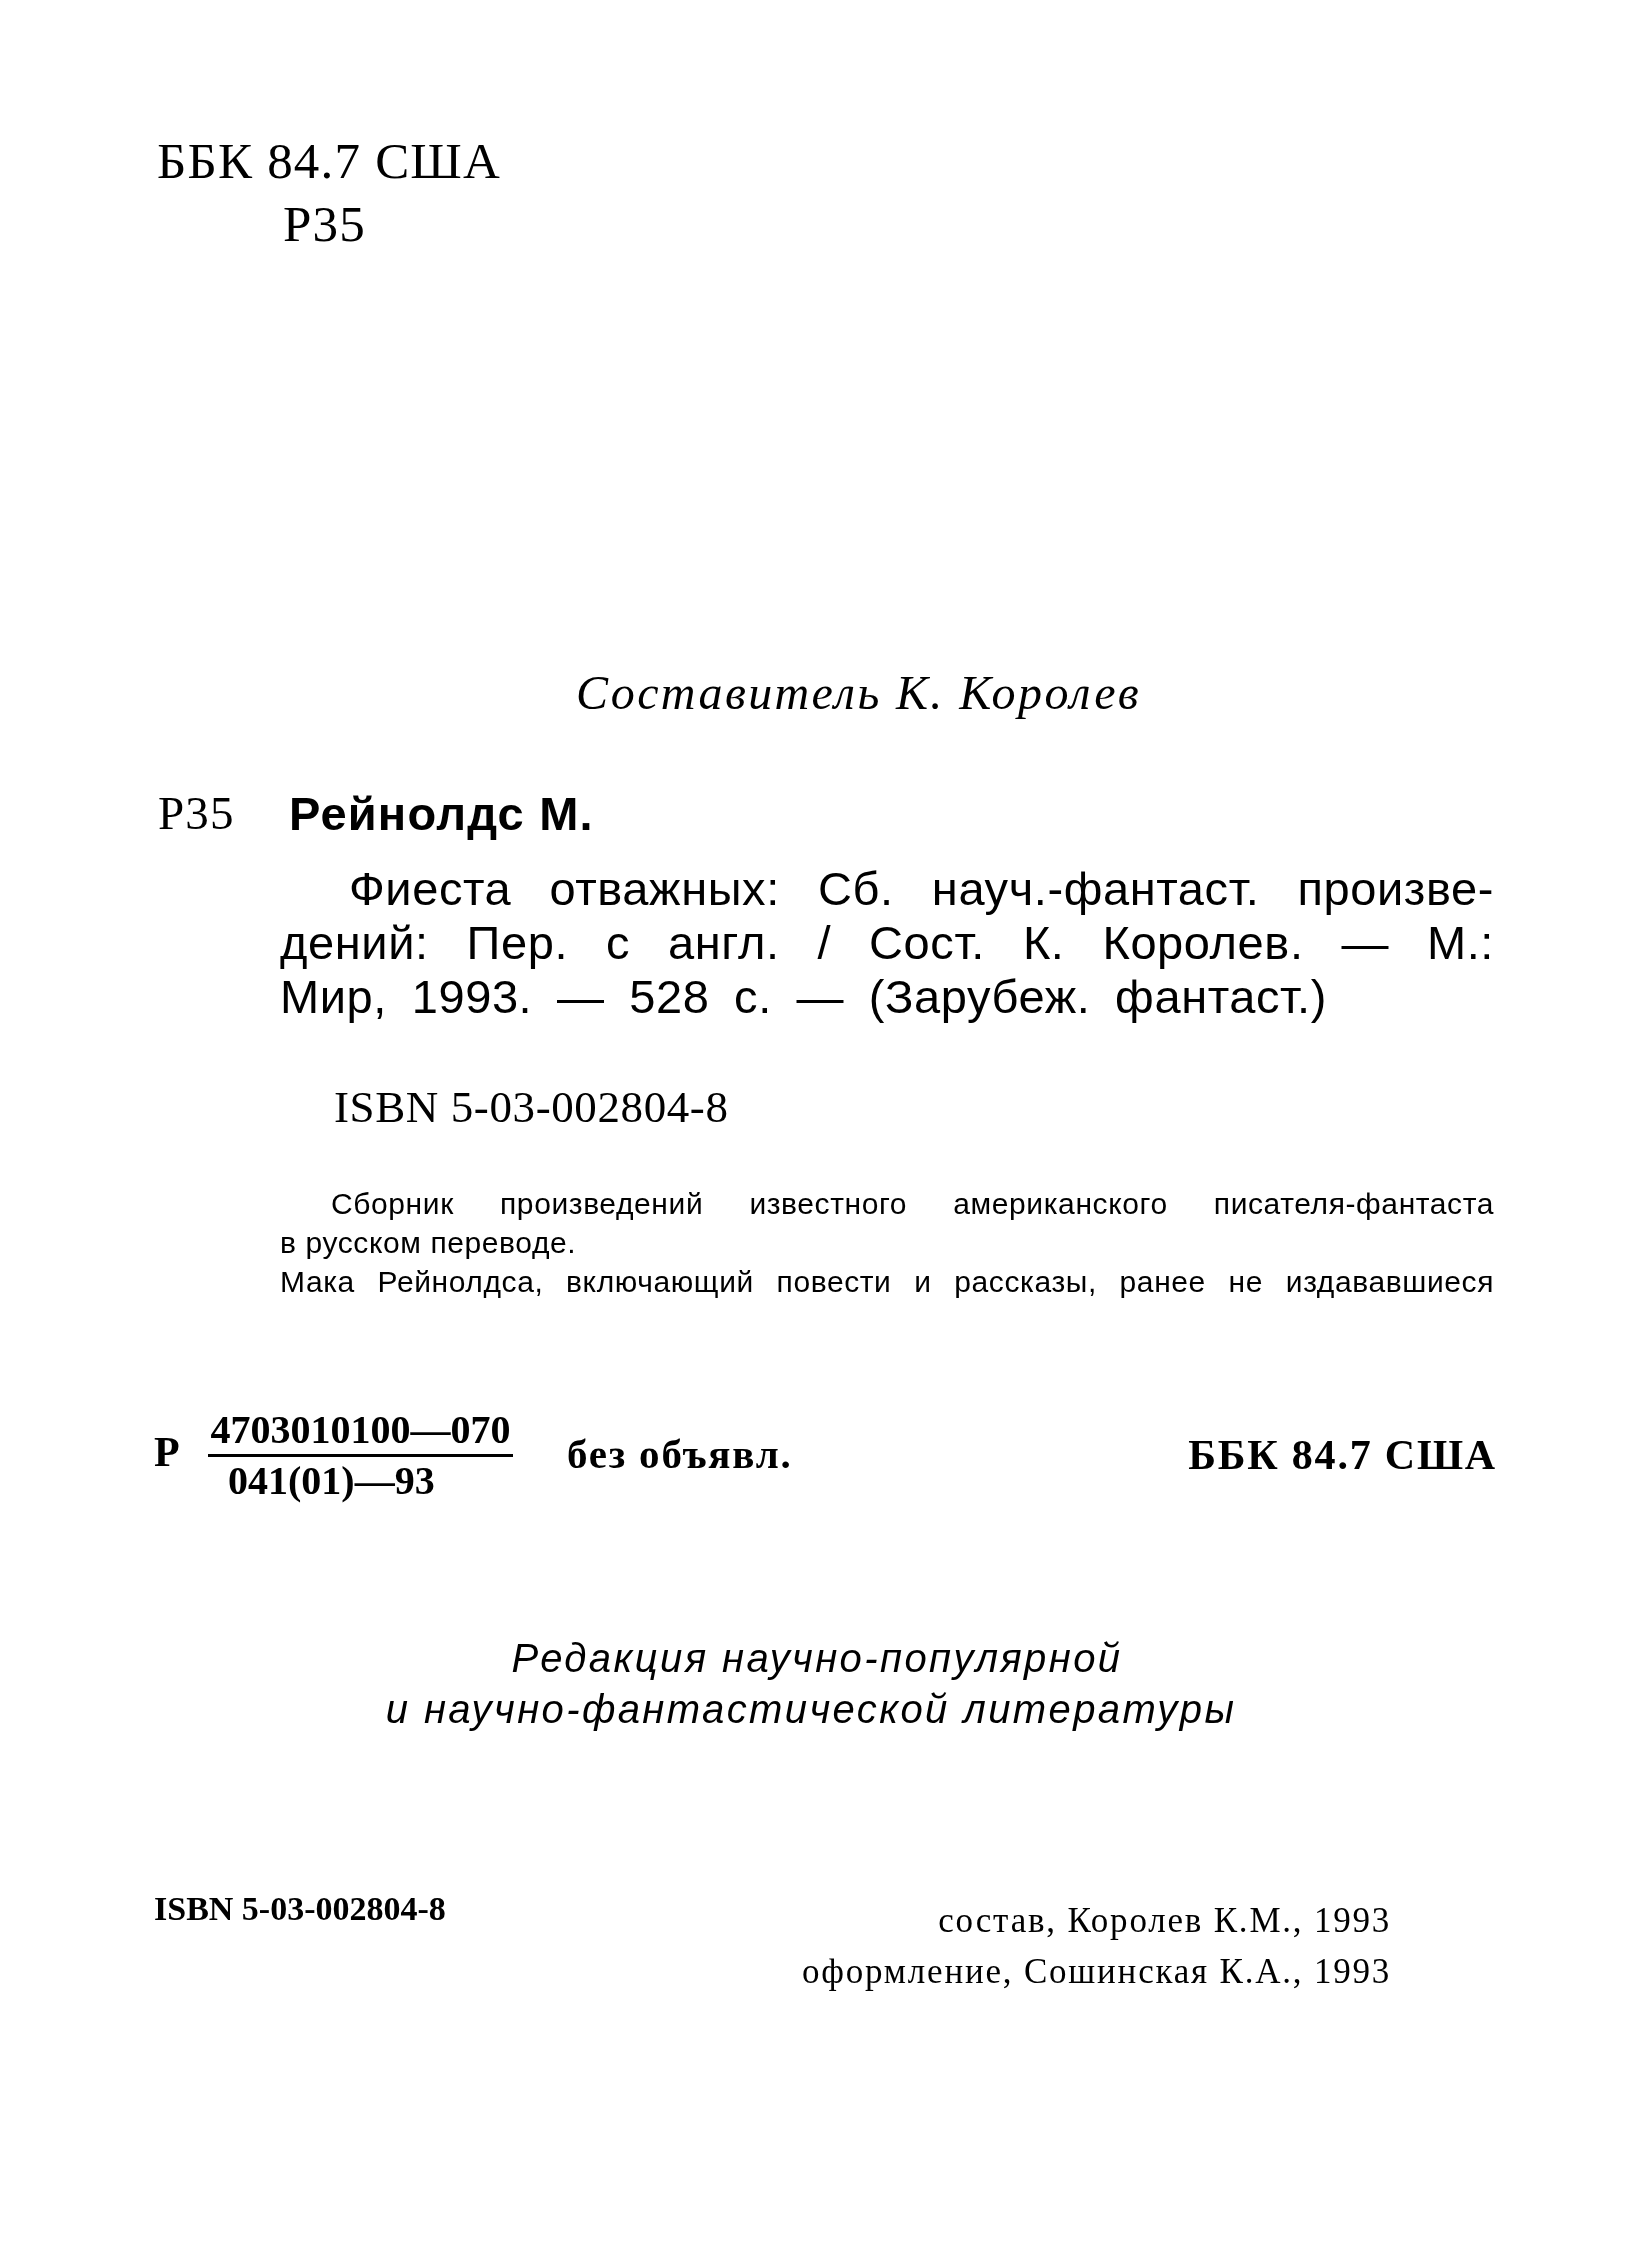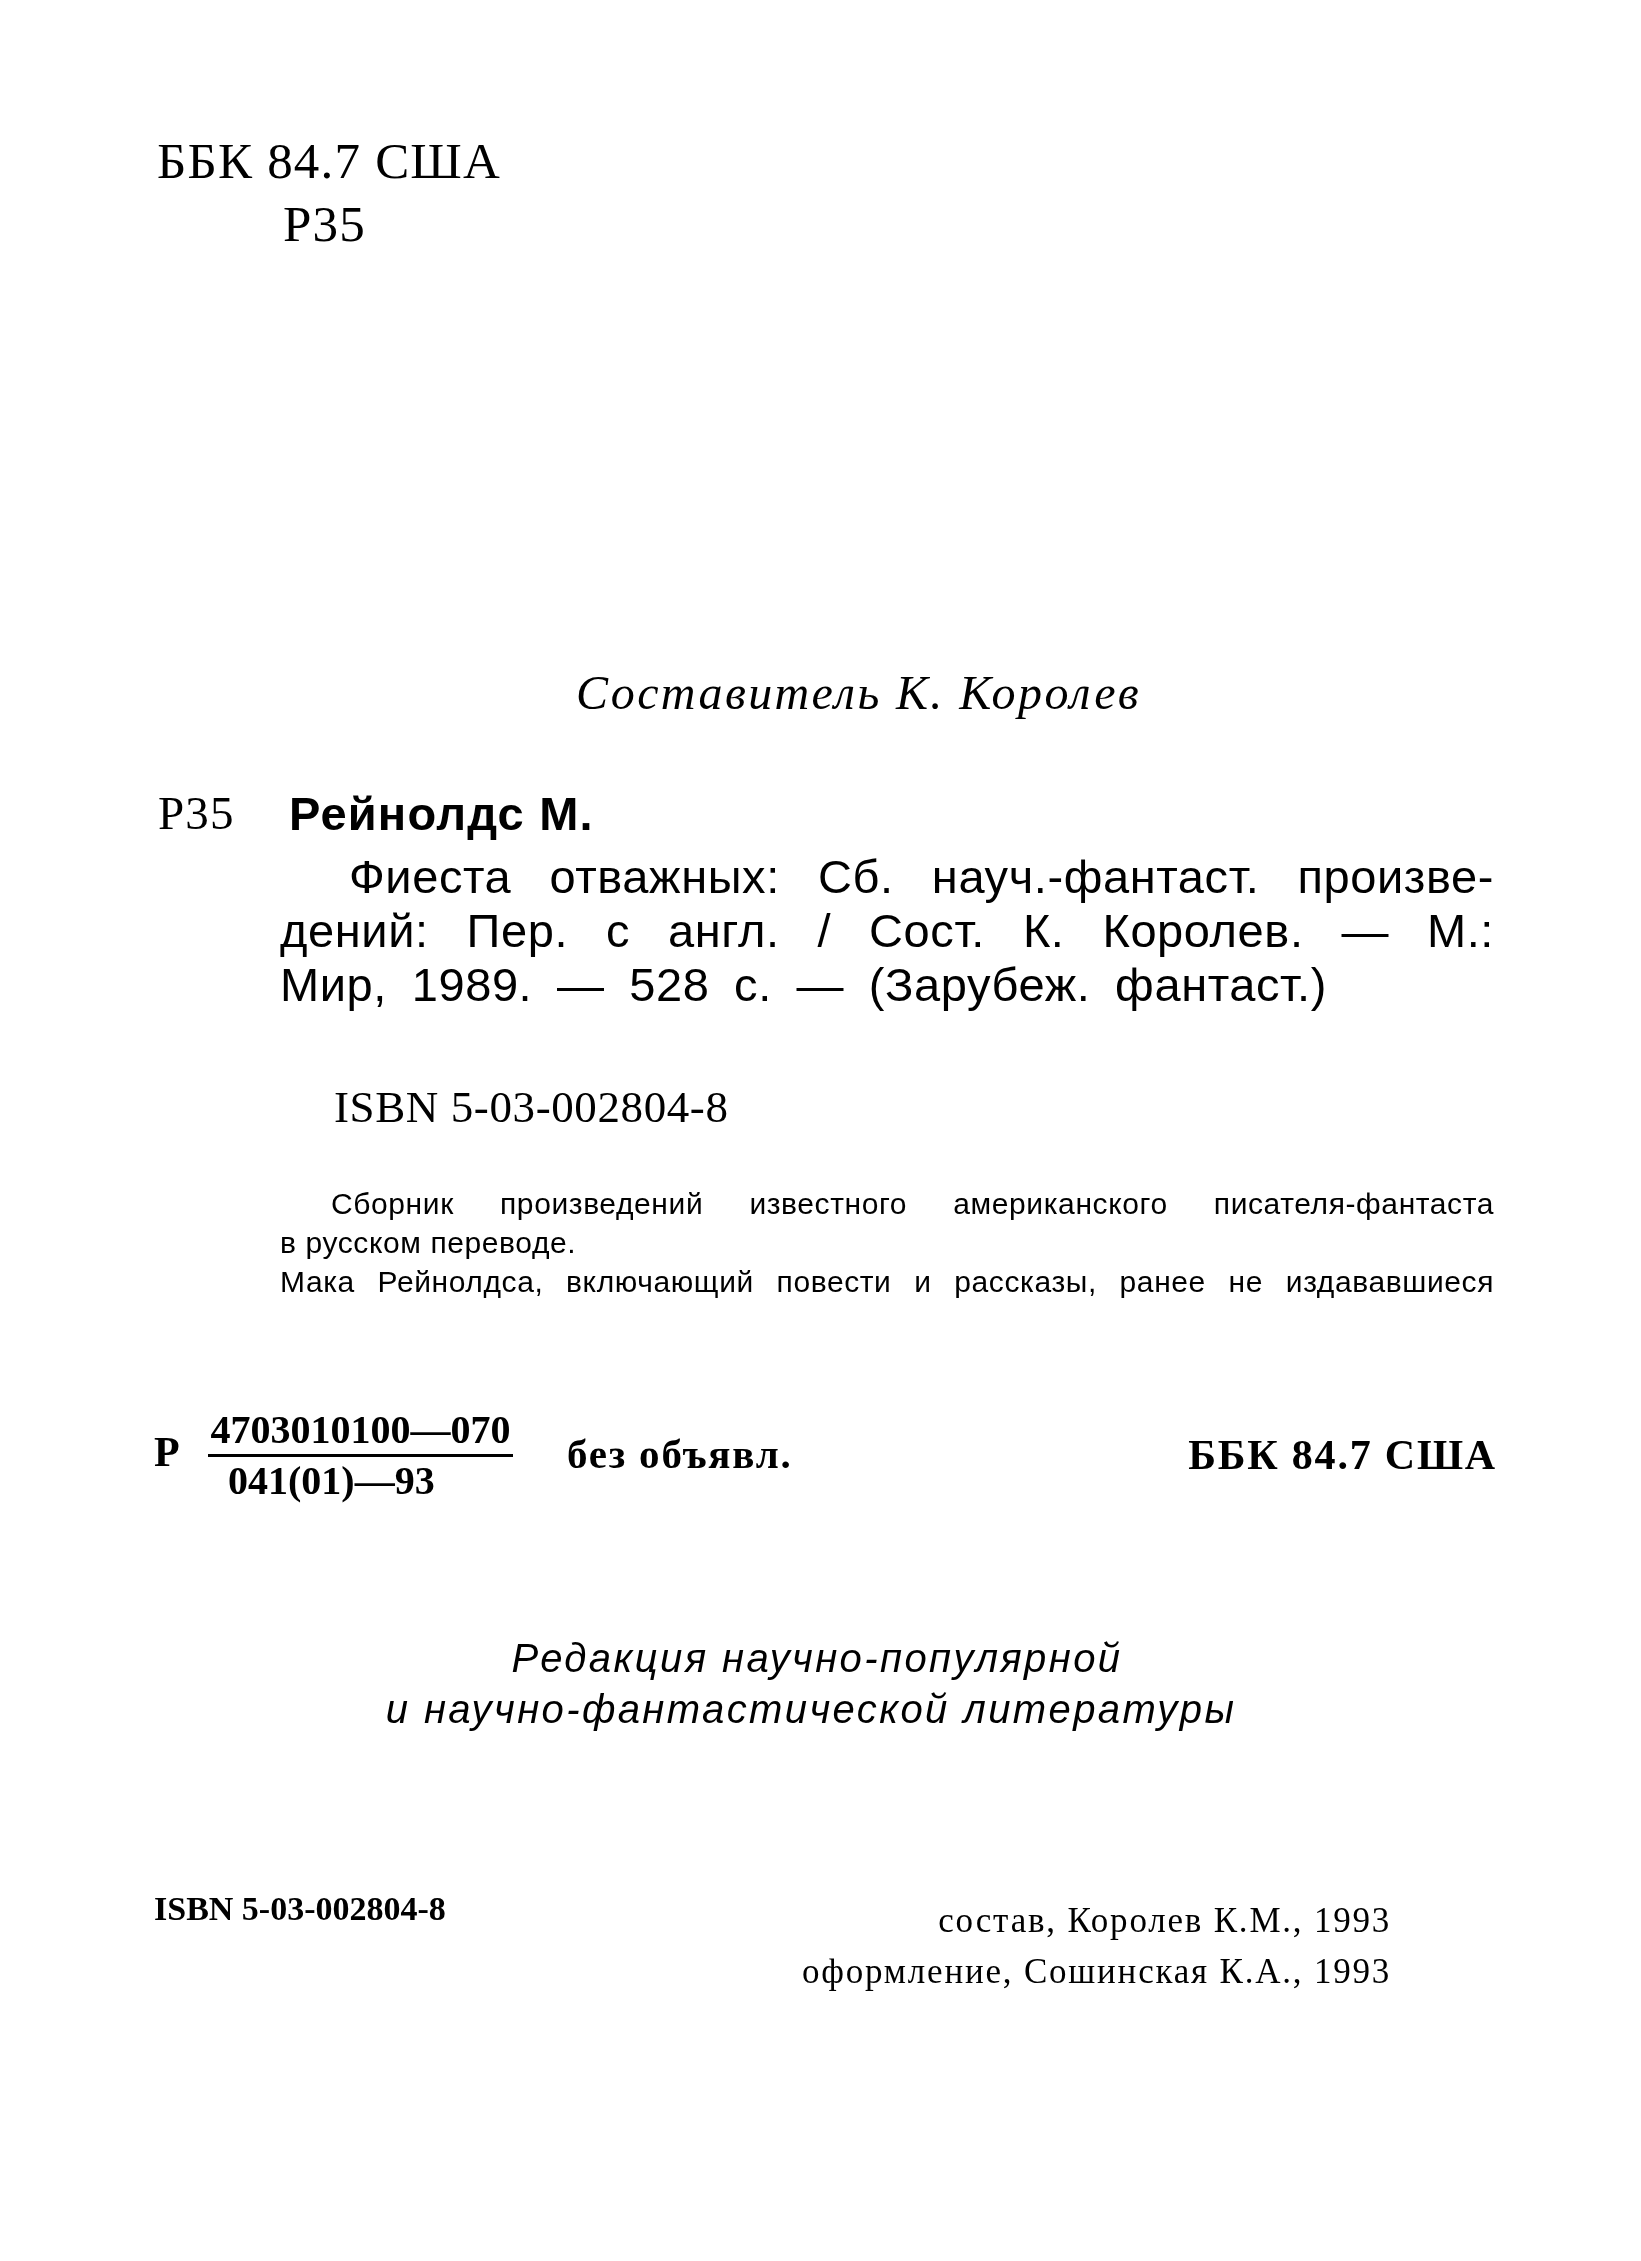--- a/index.html
+++ b/index.html
@@ -48,21 +48,21 @@
       font-size: 47px; line-height: 54px;
       font-family: "Liberation Sans", "DejaVu Sans", sans-serif;
       letter-spacing: 0.6px;
     }
     .biblio-line {
       display: block;
       text-align: justify;
       text-align-last: justify;
       white-space: nowrap;
     }
-    .biblio-line.first { padding-left: 69px; }
+    .biblio-line.first { padding-left: 69px; margin-top: 12px; }
     .biblio-line.last { text-align-last: left; word-spacing: 11px; }
 
     .isbn-mid {
       left: 334px; top: 1085px;
       font-size: 45px; line-height: 1; letter-spacing: 0.6px;
     }
 
     .annotation {
       left: 280px; top: 1184px;
       width: 1214px;
@@ -133,21 +133,21 @@
 <div class="abs bbk-top-code">Р35</div>
 
 <div class="abs compiler">Составитель К. Королев</div>
 
 <div class="abs entry-code">Р35</div>
 <div class="abs entry-author">Рейнолдс М.</div>
 
 <div class="abs biblio">
   <span class="biblio-line first">Фиеста отважных: Сб. науч.-фантаст. произве-</span>
   <span class="biblio-line">дений: Пер. с англ. / Сост. К. Королев. — М.:</span>
-  <span class="biblio-line last">Мир, 1989. — 528 с. — (Зарубеж. фантаст.)</span>
+  <span class="biblio-line last">Мир, 1993. — 528 с. — (Зарубеж. фантаст.)</span>
 </div>
 
 <div class="abs isbn-mid">ISBN 5-03-002804-8</div>
 
 <div class="abs annotation">
   <span class="annotation-line first">Сборник произведений известного американского писателя-фантаста</span>
   <span class="annotation-line last">в русском переводе.</span>
   <span class="annotation-line">Мака Рейнолдса, включающий повести и рассказы, ранее не издававшиеся</span>
 </div>
 

